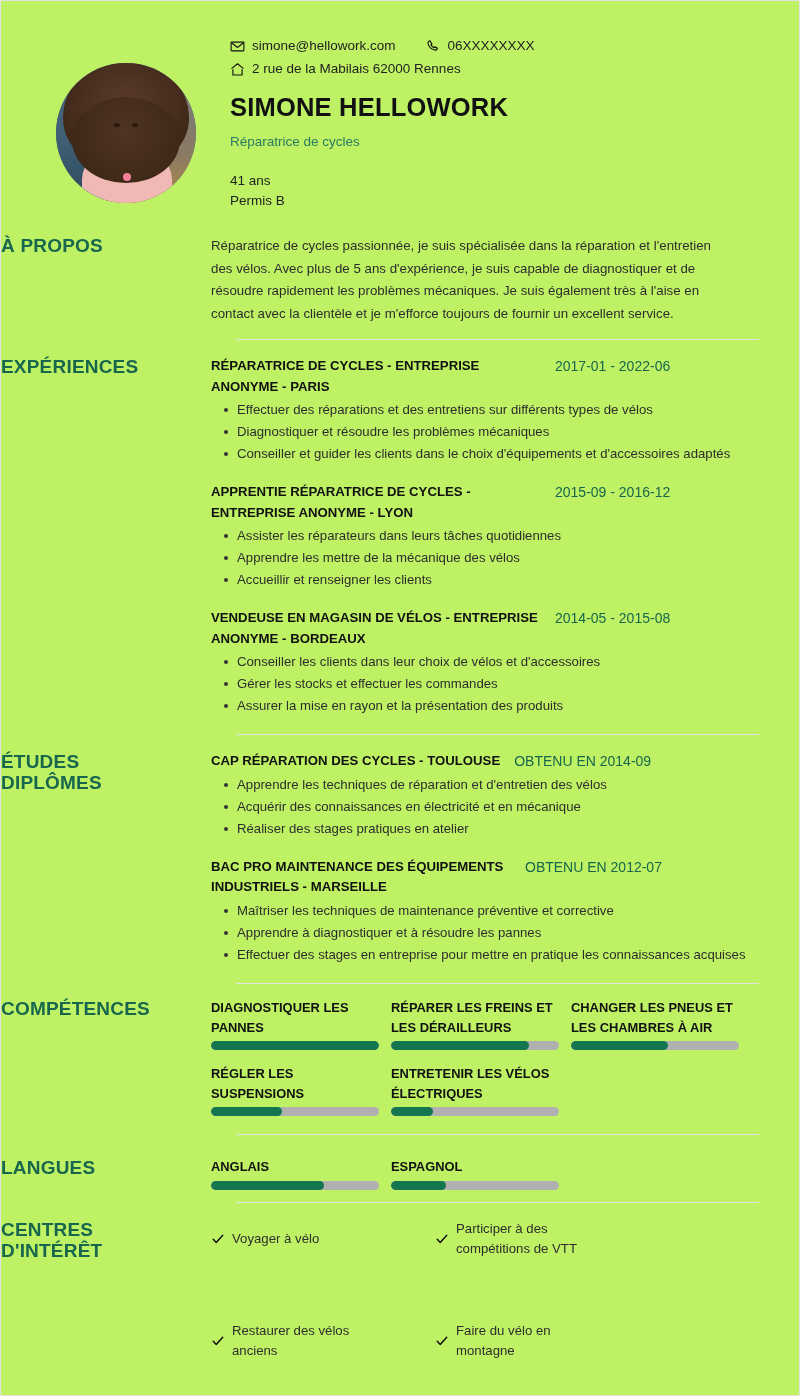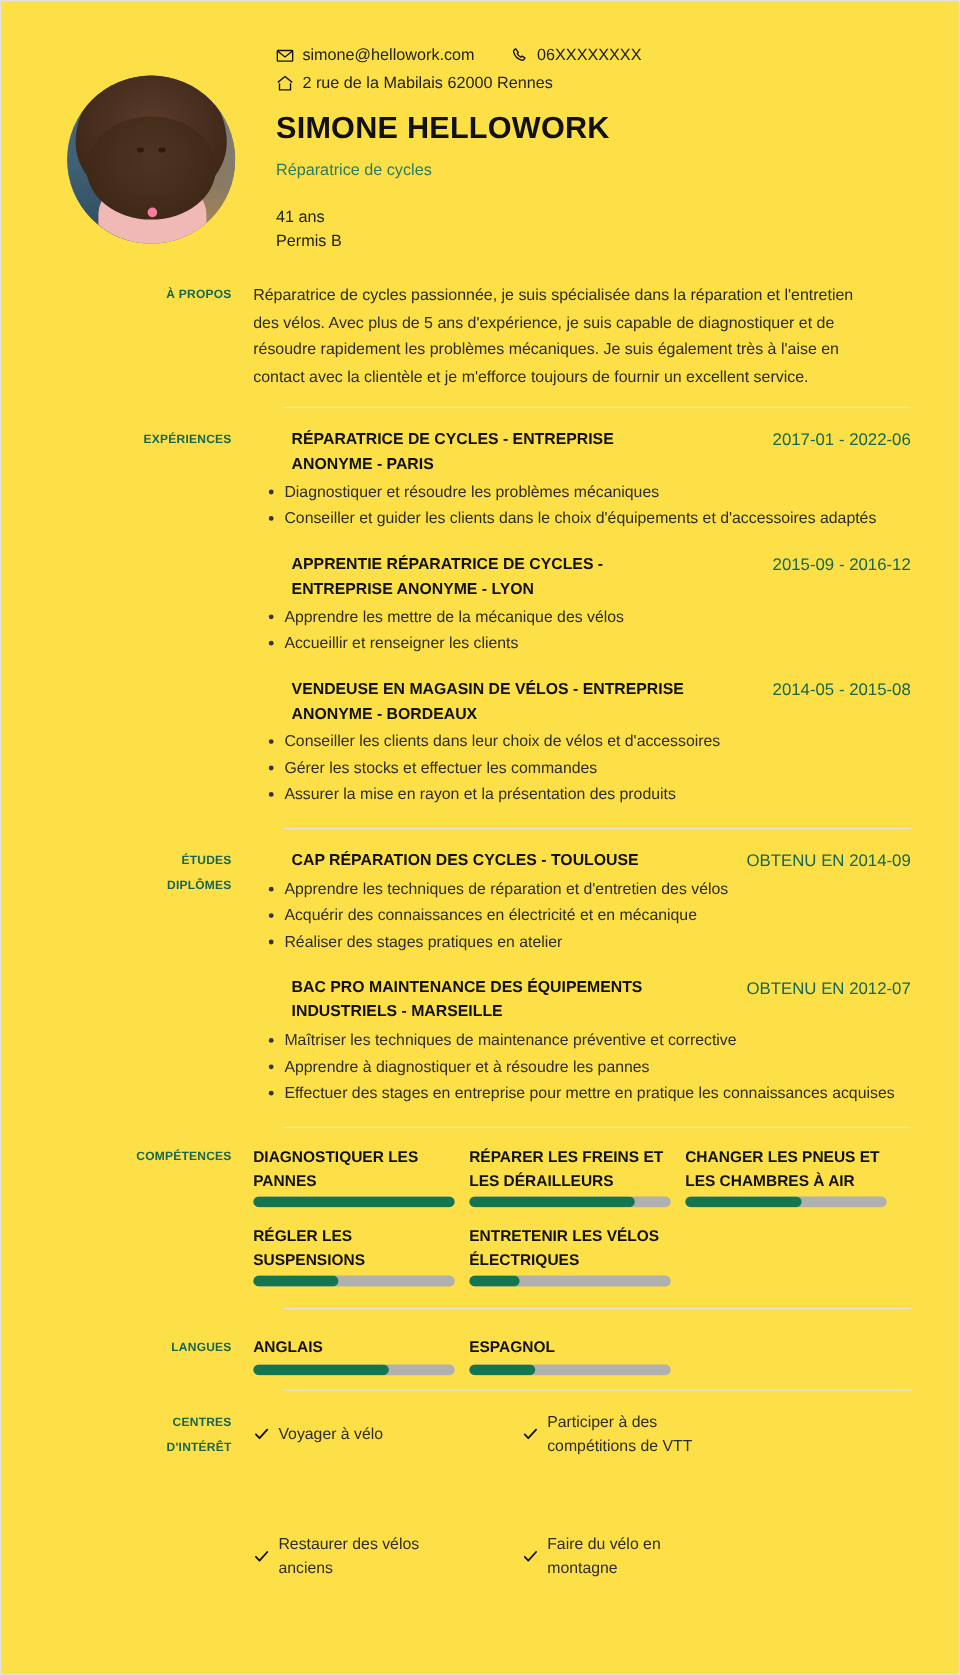--- a/index.html
+++ b/index.html
@@ -6,38 +6,38 @@
   html, body {
     width: 800px;
     height: 1396px;
     background: #ffffff;
     font-family: "Liberation Sans", sans-serif;
   }
   .page {
     position: relative;
     width: 800px;
     height: 1396px;
-    background: #fde047;
+    background: #bef264;
     border: 1px solid #e2e2e2;
     overflow: hidden;
   }
 
   
   .row {
     display: flex;
     align-items: flex-start;
     padding: 0 40px 0 0;
   }
   .label-col {
     width: 210px;
     min-width: 210px;
-    text-align: right;
+    text-align: left;
     padding-right: 18px;
     color: #17664d;
-    font-size: 10px;
+    font-size: 19px;
     font-weight: bold;
     letter-spacing: .2px;
     line-height: 21px;
     text-transform: uppercase;
   }
   .content-col {
     flex: 1 1 auto;
     min-width: 0;
   }
 
@@ -142,24 +142,22 @@
     color: #2d2d2d;
     line-height: 22.5px;
     max-width: 525px;
   }
 
   
   .entry { margin-bottom: 18px; }
   .entry:last-child { margin-bottom: 2px; }
   .entry-head {
     display: flex;
-    justify-content: space-between;
     align-items: flex-start;
     gap: 14px;
-    margin-left: 32px;
   }
   .entry-title {
     font-size: 13.2px;
     font-weight: bold;
     color: #111111;
     line-height: 20.5px;
     text-transform: uppercase;
     max-width: 330px;
   }
   .entry-date {
@@ -328,31 +326,33 @@
   <div class="row section">
     <div class="label-col">EXPÉRIENCES</div>
     <div class="content-col">
 
       <div class="entry">
         <div class="entry-head">
           <div class="entry-title">RÉPARATRICE DE CYCLES - ENTREPRISE ANONYME - PARIS</div>
           <div class="entry-date">2017-01 - 2022-06</div>
         </div>
         <ul class="bullets">
+          <li>Effectuer des réparations et des entretiens sur différents types de vélos</li>
           <li>Diagnostiquer et résoudre les problèmes mécaniques</li>
           <li>Conseiller et guider les clients dans le choix d'équipements et d'accessoires adaptés</li>
         </ul>
       </div>
 
       <div class="entry">
         <div class="entry-head">
           <div class="entry-title">APPRENTIE RÉPARATRICE DE CYCLES - ENTREPRISE ANONYME - LYON</div>
           <div class="entry-date">2015-09 - 2016-12</div>
         </div>
         <ul class="bullets">
+          <li>Assister les réparateurs dans leurs tâches quotidiennes</li>
           <li>Apprendre les mettre de la mécanique des vélos</li>
           <li>Accueillir et renseigner les clients</li>
         </ul>
       </div>
 
       <div class="entry">
         <div class="entry-head">
           <div class="entry-title">VENDEUSE EN MAGASIN DE VÉLOS - ENTREPRISE ANONYME - BORDEAUX</div>
           <div class="entry-date">2014-05 - 2015-08</div>
         </div>

